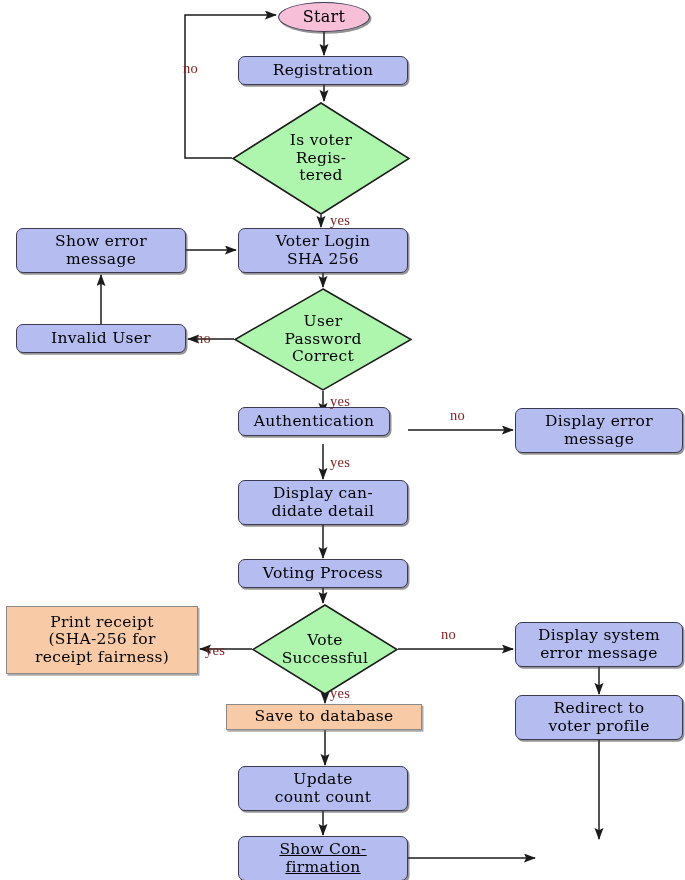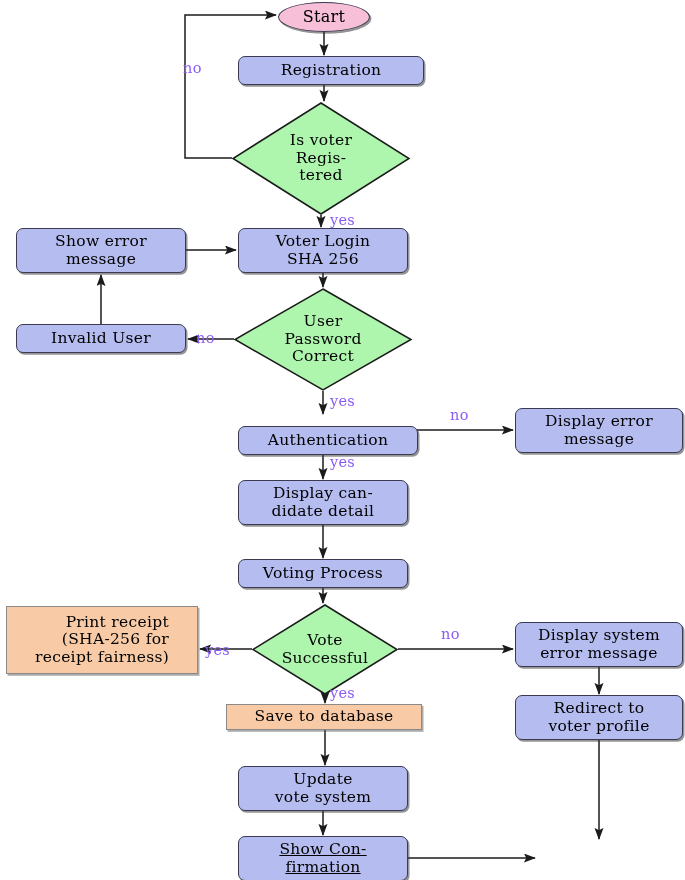--- a/index.html
+++ b/index.html
@@ -33,21 +33,20 @@
     background: #b4bcf0;
     box-shadow: 1.5px 1.8px 0 rgba(60,60,60,0.55);
     font-size: 15.5px;
   }
   .sbox {
     border: 1.3px solid #8a8a8a;
     border-radius: 0;
     background: #f8cba6;
     box-shadow: 1.5px 1.8px 0 rgba(90,90,90,0.5);
     font-size: 15.5px;
-    text-align: right;
   }
   .ellipse {
     border: 1.3px solid #3a3a52;
     border-radius: 50%;
     background: #f7c0d8;
     box-shadow: 1.5px 1.8px 0 rgba(60,60,60,0.55);
     font-size: 16px;
   }
   .diamond-wrap {
     position: absolute;
@@ -71,23 +70,24 @@
     font-size: 15.5px;
     line-height: 1.16;
     color: #000;
     letter-spacing: 0.3px;
     white-space: pre-line;
     pointer-events: none;
   }
   .edge-label {
     position: absolute;
     font-size: 14.5px;
-    color: #8b5cf6;
+    color: #7f1d1d;
     background: transparent;
     letter-spacing: 0.3px;
+    font-family: Liberation Serif, serif;
   }
   #wires {
     position: absolute;
     left: 0;
     top: 0;
     width: 685px;
     height: 880px;
     pointer-events: none;
   }
 </style>
@@ -145,21 +145,21 @@
       <path d="M408,858 L535,858"></path>
 
       <path d="M599,740 L599,839"></path>
     </g>
   </svg>
 
   <div class="node ellipse" style="left:278px;top:2px;width:92px;height:30px;">
     <span>Start</span>
   </div>
 
-  <div class="node rbox" style="left:238px;top:56px;width:186px;height:29px;">
+  <div class="node rbox" style="left:238px;top:56px;width:170px;height:29px;">
     <span>Registration</span>
   </div>
 
   <div class="diamond-wrap" style="left:232px;top:102px;width:178px;height:113px;">
     <svg width="178" height="113" viewBox="0 0 178 113">
       <polygon points="89,1 177,56.5 89,112 1,56.5" fill="#aef5ae" stroke="#1b1b1b" stroke-width="1.5"></polygon>
     </svg>
     <div class="diamond-label">Is voter
 Regis-
 tered</div>
@@ -181,21 +181,21 @@
 
   <div class="diamond-wrap" style="left:234px;top:288px;width:178px;height:103px;">
     <svg width="178" height="103" viewBox="0 0 178 103">
       <polygon points="89,1 177,51.5 89,102 1,51.5" fill="#aef5ae" stroke="#1b1b1b" stroke-width="1.5"></polygon>
     </svg>
     <div class="diamond-label">User
 Password
 Correct</div>
   </div>
 
-  <div class="node rbox" style="left:238px;top:426px;width:180px;height:29px;">
+  <div class="node rbox" style="left:238px;top:407px;width:152px;height:29px;">
     <span>Authentication</span>
   </div>
 
   <div class="node rbox" style="left:515px;top:408px;width:168px;height:45px;">
     <span>Display error
 message</span>
   </div>
 
   <div class="node rbox" style="left:238px;top:480px;width:170px;height:45px;">
     <span>Display can-
@@ -229,21 +229,21 @@
     <span>Save to database</span>
   </div>
 
   <div class="node rbox" style="left:515px;top:695px;width:168px;height:45px;">
     <span>Redirect to
 voter profile</span>
   </div>
 
   <div class="node rbox" style="left:238px;top:766px;width:170px;height:45px;">
     <span>Update
-vote system</span>
+count count</span>
   </div>
 
   <div class="node rbox" style="left:238px;top:836px;width:170px;height:45px;text-decoration:underline;">
     <span>Show Con-
 firmation</span>
   </div>
 
 
   <div class="edge-label" style="left:183px;top:60px;">no</div>
   <div class="edge-label" style="left:330px;top:212px;">yes</div>

